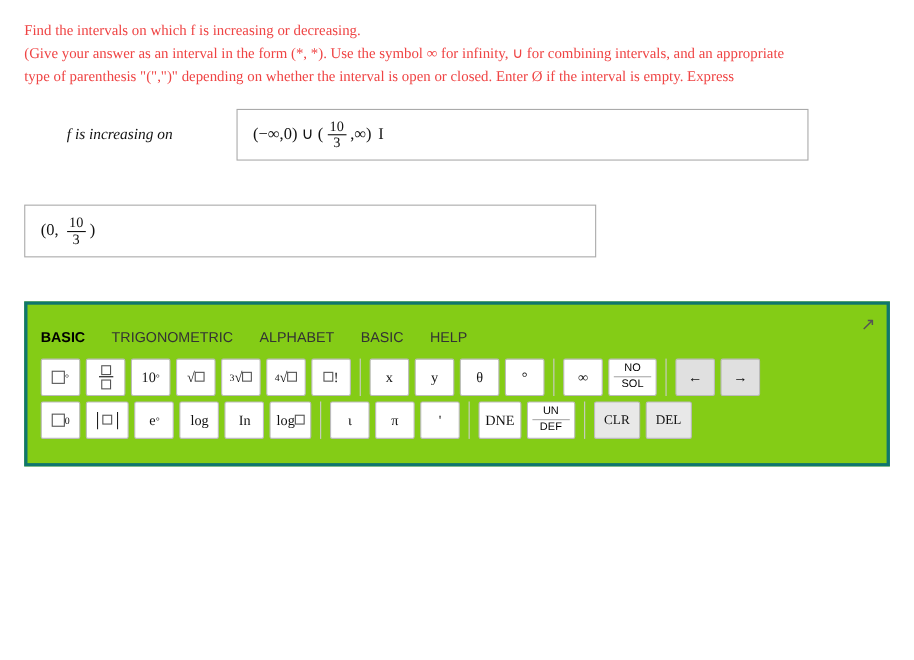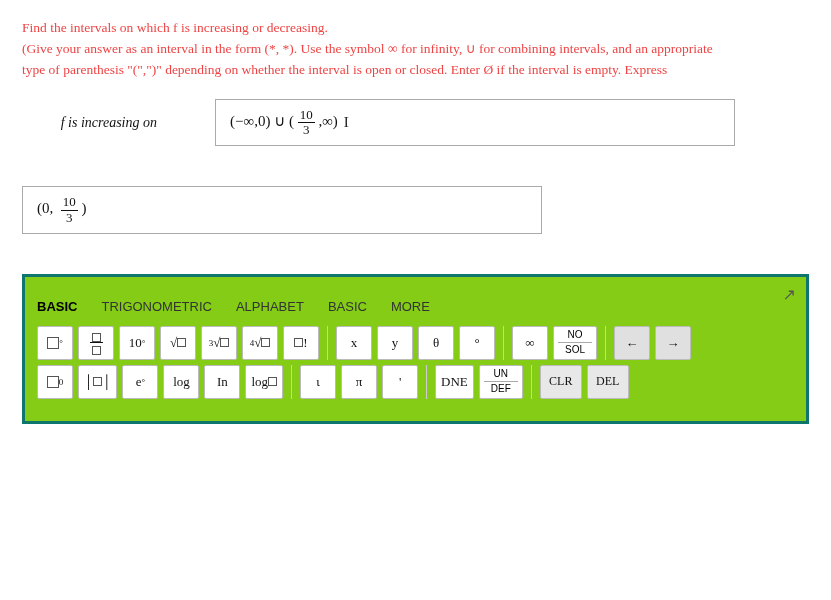--- a/index.html
+++ b/index.html
@@ -209,21 +209,21 @@
     </span>
   </div>
 </div>
 
 <div class="keyboard-area">
   <div class="keyboard-tabs">
     <span class="keyboard-tab active">BASIC</span>
     <span class="keyboard-tab">TRIGONOMETRIC</span>
     <span class="keyboard-tab">ALPHABET</span>
     <span class="keyboard-tab">BASIC</span>
-    <span class="keyboard-tab">MORE</span>
+    <span class="keyboard-tab">HELP</span>
   </div>
   <span class="expand-btn">↗</span>
 
   <div class="keyboard-rows">
 
     <div class="keyboard-row">
       <button class="key">
         <span class="box-sym"></span>
           <span class="key-sup">°</span>
       </button>

